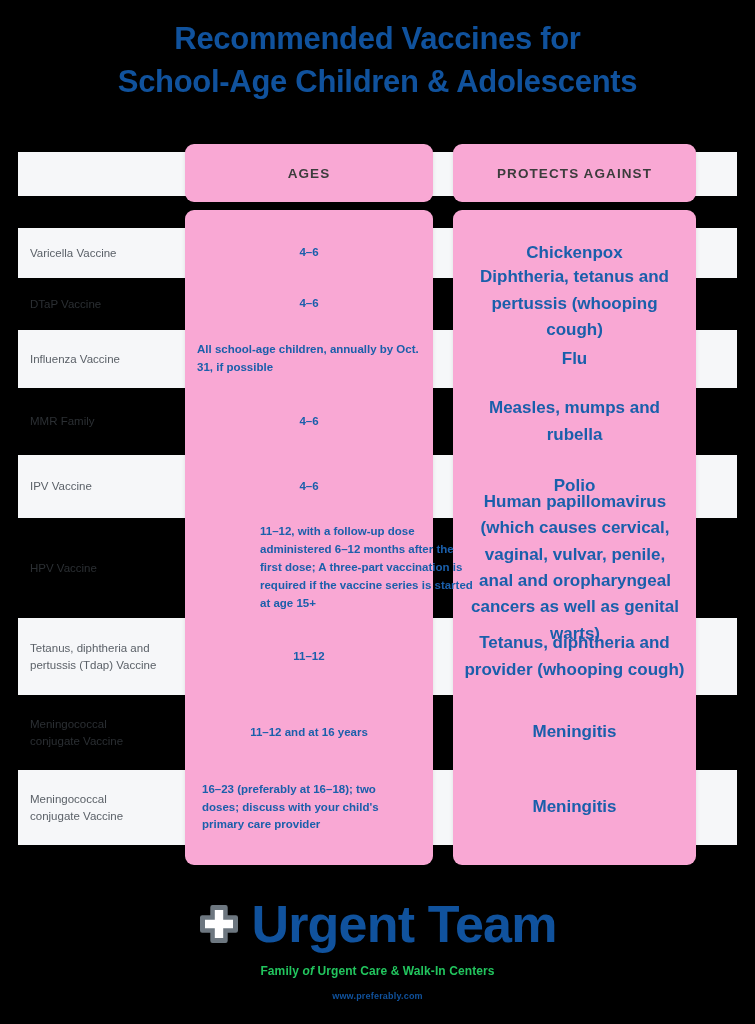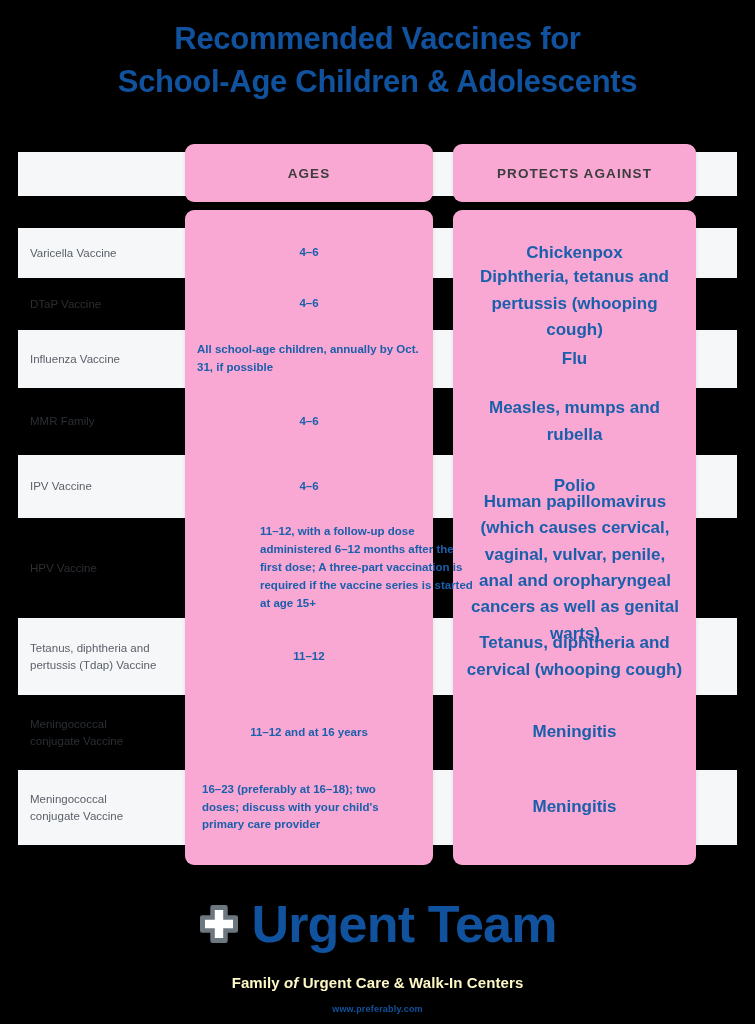--- a/index.html
+++ b/index.html
@@ -144,24 +144,24 @@
   }
   #cross-icon { width: 42px; height: 42px; display: block; }
   #brand-name {
     font-size: 52px;
     font-weight: bold;
     color: #10529d;
     letter-spacing: -0.8px;
     line-height: 1;
   }
   #tagline {
-    margin-top: 24px;
-    font-size: 15px;
-    font-weight: bold;
-    color: #fef9c3;
+    margin-top: 14px;
+    font-size: 12px;
+    font-weight: bold;
+    color: #22c55e;
     letter-spacing: 0.1px;
   }
   #tagline .it { font-style: italic; }
   #site-url {
     margin-top: 13px;
     font-size: 9px;
     font-weight: bold;
     color: #10529d;
     letter-spacing: 0.2px;
   }
@@ -226,21 +226,21 @@
 
     <div class="row dark" style="top:378px;height:100px;">
       <div class="cell cell-name">HPV Vaccine</div>
       <div class="cell cell-ages" style="width:214px;left:218px;margin-left:42px;">11–12, with a follow-up dose administered 6–12 months after the first dose; A three-part vaccination is required if the vaccine series is started at age 15+</div>
       <div class="cell cell-protects" style="width:210px;left:470px;">Human papillomavirus (which causes cervical, vaginal, vulvar, penile, anal and oropharyngeal cancers as well as genital warts)</div>
     </div>
 
     <div class="row" style="top:478px;height:77px;">
       <div class="cell cell-name">Tetanus, diphtheria and pertussis (Tdap) Vaccine</div>
       <div class="cell cell-ages">11–12</div>
-      <div class="cell cell-protects">Tetanus, diphtheria and cervical (whooping cough)</div>
+      <div class="cell cell-protects">Tetanus, diphtheria and provider (whooping cough)</div>
     </div>
 
     <div class="row dark" style="top:555px;height:75px;">
       <div class="cell cell-name" style="width:120px;">Meningococcal conjugate Vaccine</div>
       <div class="cell cell-ages">11–12 and at 16 years</div>
       <div class="cell cell-protects">Meningitis</div>
     </div>
 
     <div class="row" style="top:630px;height:75px;">
       <div class="cell cell-name" style="width:120px;">Meningococcal conjugate Vaccine</div>

